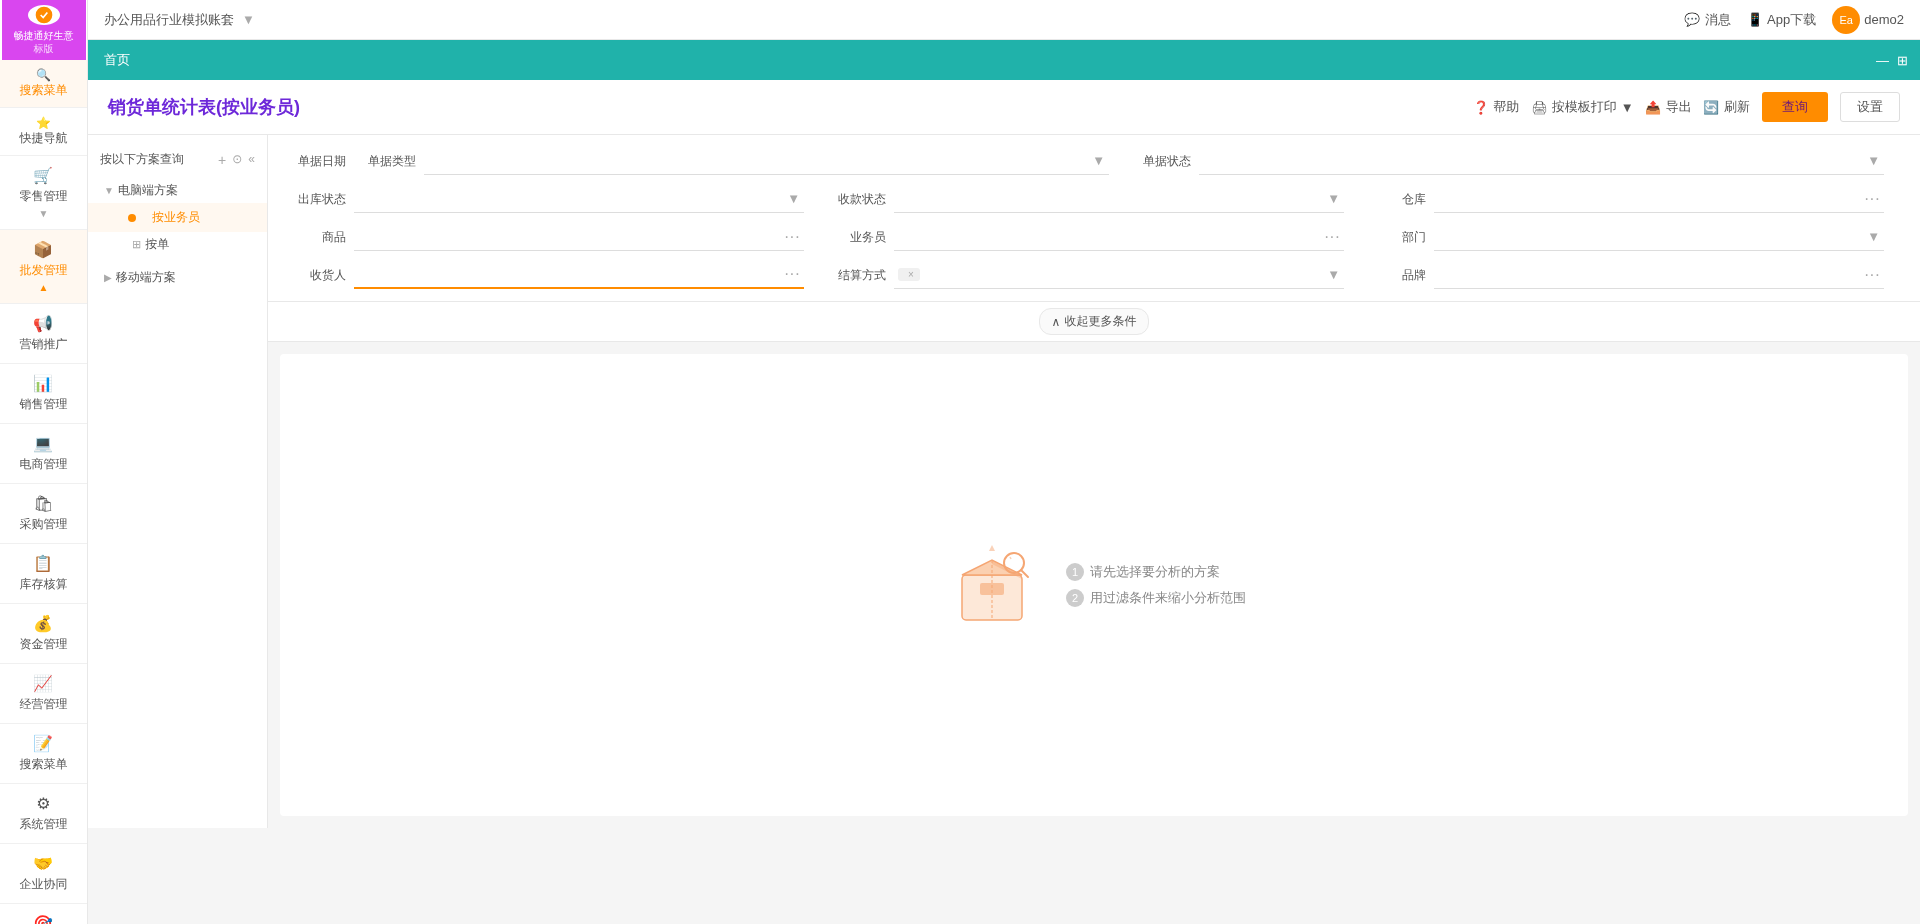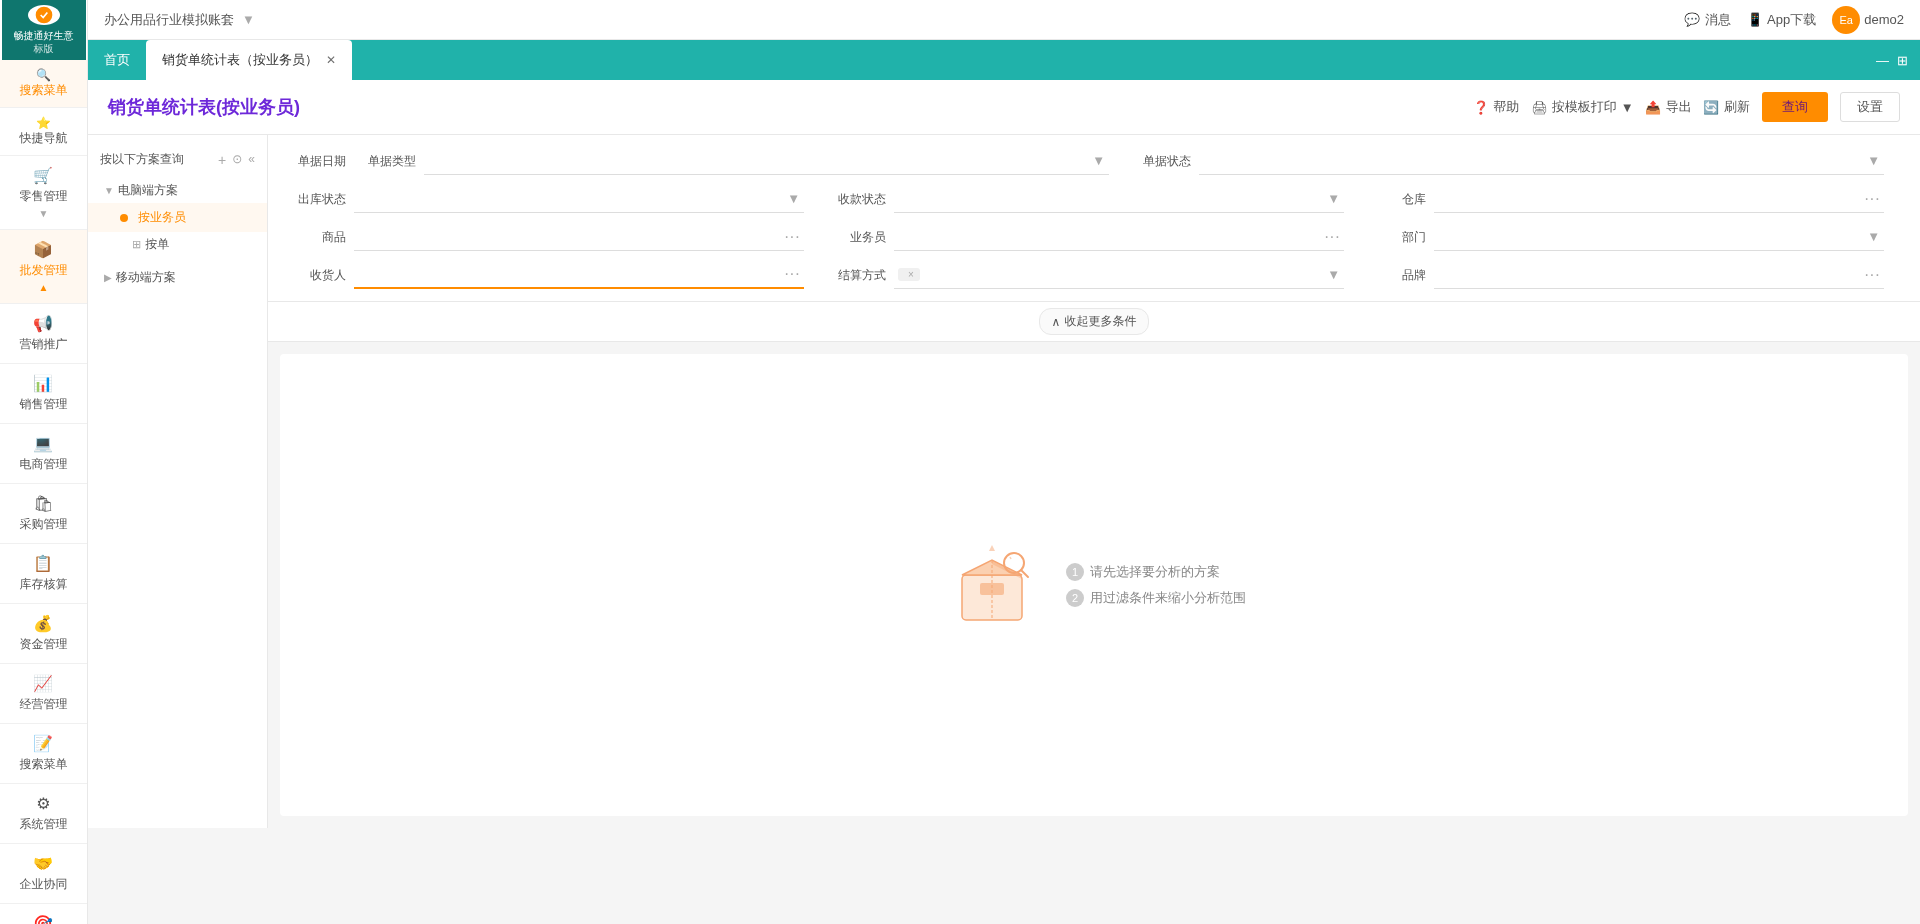--- a/index.html
+++ b/index.html
@@ -12,21 +12,21 @@
       border-right: 1px solid #e8e8e8;
       display: flex;
       flex-direction: column;
       align-items: center;
       height: 924px;
       overflow-y: auto;
       flex-shrink: 0;
     }
     .sidebar-logo {
       width: 84px;
-      background: #0f766e;
+      background: #d946ef;
       display: flex;
       flex-direction: column;
       align-items: center;
       justify-content: center;
       padding: 10px 5px;
       color: white;
       font-size: 11px;
       text-align: center;
       min-height: 60px;
     }
@@ -254,26 +254,26 @@
     .scheme-group-title {
       padding: 4px 12px 4px 16px;
       font-size: 12px;
       color: #555;
       display: flex;
       align-items: center;
       gap: 4px;
       cursor: pointer;
     }
     .scheme-item {
-      padding: 6px 12px 6px 32px;
-      font-size: 12px;
-      cursor: pointer;
-      display: flex;
-      align-items: center;
-      gap: 10px;
+      padding: 6px 12px 6px 40px;
+      font-size: 12px;
+      cursor: pointer;
+      display: flex;
+      align-items: center;
+      gap: 16px;
     }
     .scheme-item.active {
       color: #ff8c00;
       background: #fff8f0;
     }
     .scheme-item .dot {
       width: 8px;
       height: 8px;
       border-radius: 50%;
       background: #ff8c00;
@@ -540,24 +540,20 @@
         </div>
         <span>demo2</span>
       </div>
     </div>
   </div>
 
   <div class="tab-bar">
     <div class="tab-item">
       <span>首页</span>
     </div>
-    <div class="tab-item active">
-      <span>销货单统计表（按业务员）</span>
-      <span class="tab-close">✕</span>
-    </div>
     <div class="tab-bar-right">
       <span style="cursor:pointer">—</span>
       <span style="cursor:pointer">⊞</span>
     </div>
   </div>
 
   <div class="page-content">
 
     <div class="page-header">
       <h1 class="page-title">销货单统计表(按业务员)</h1>

